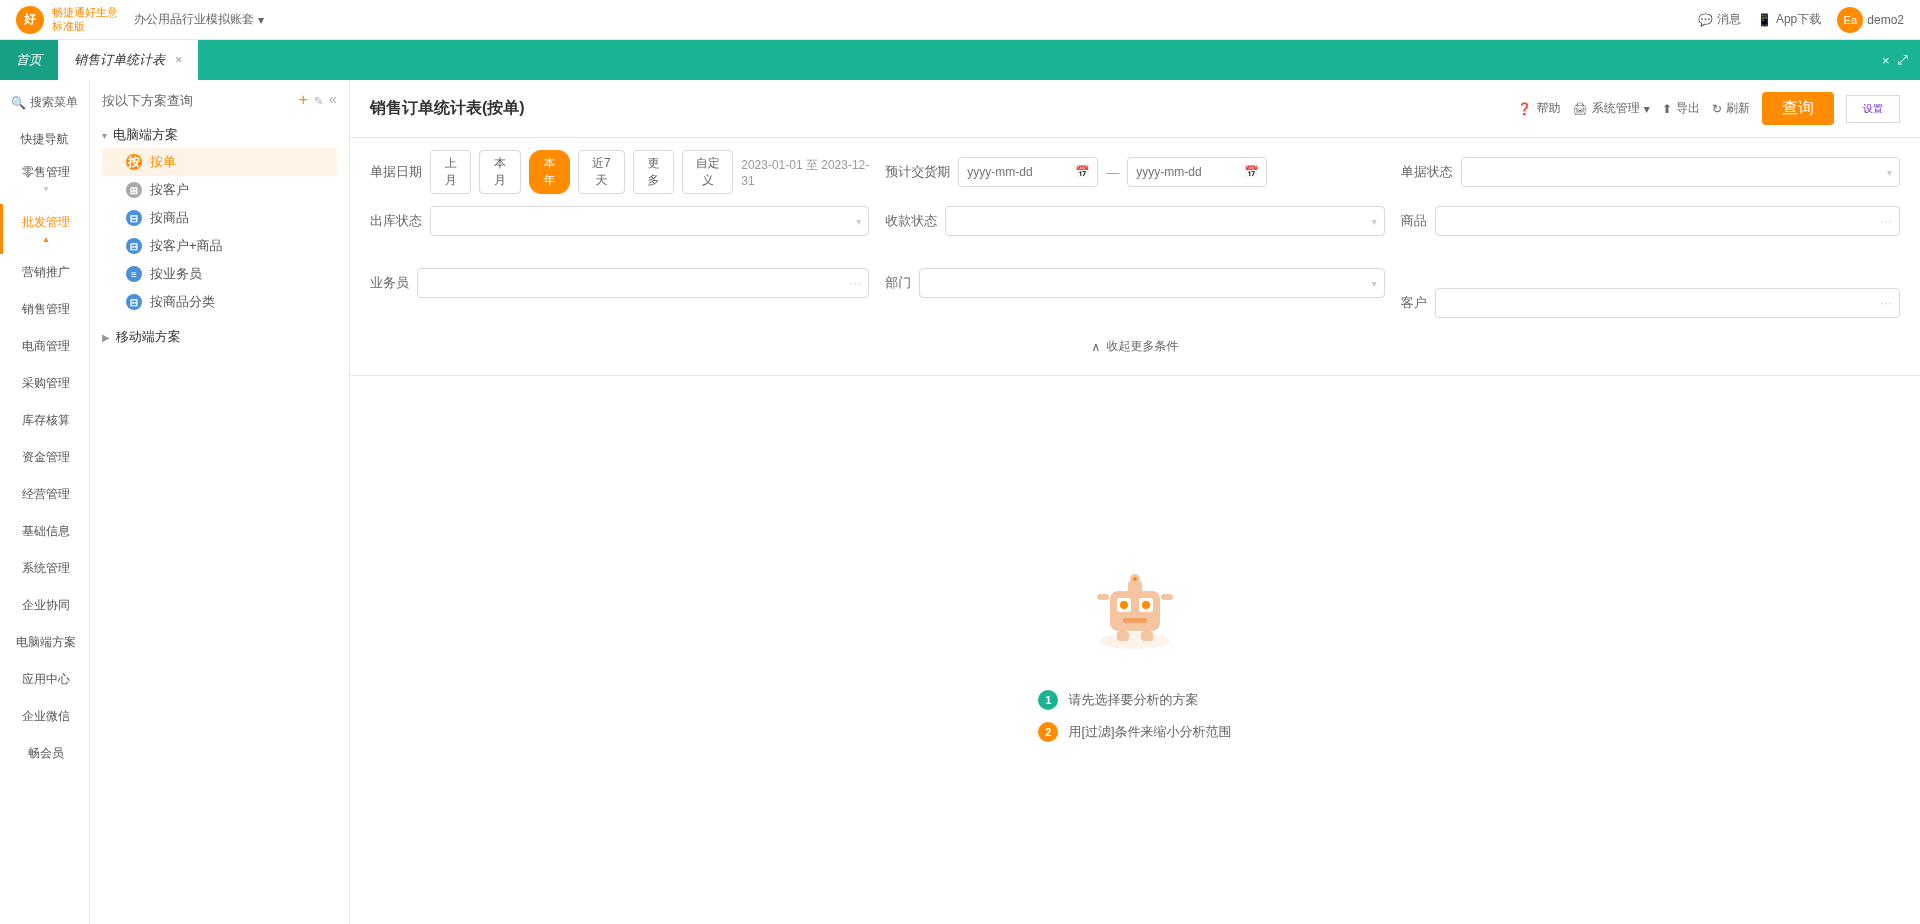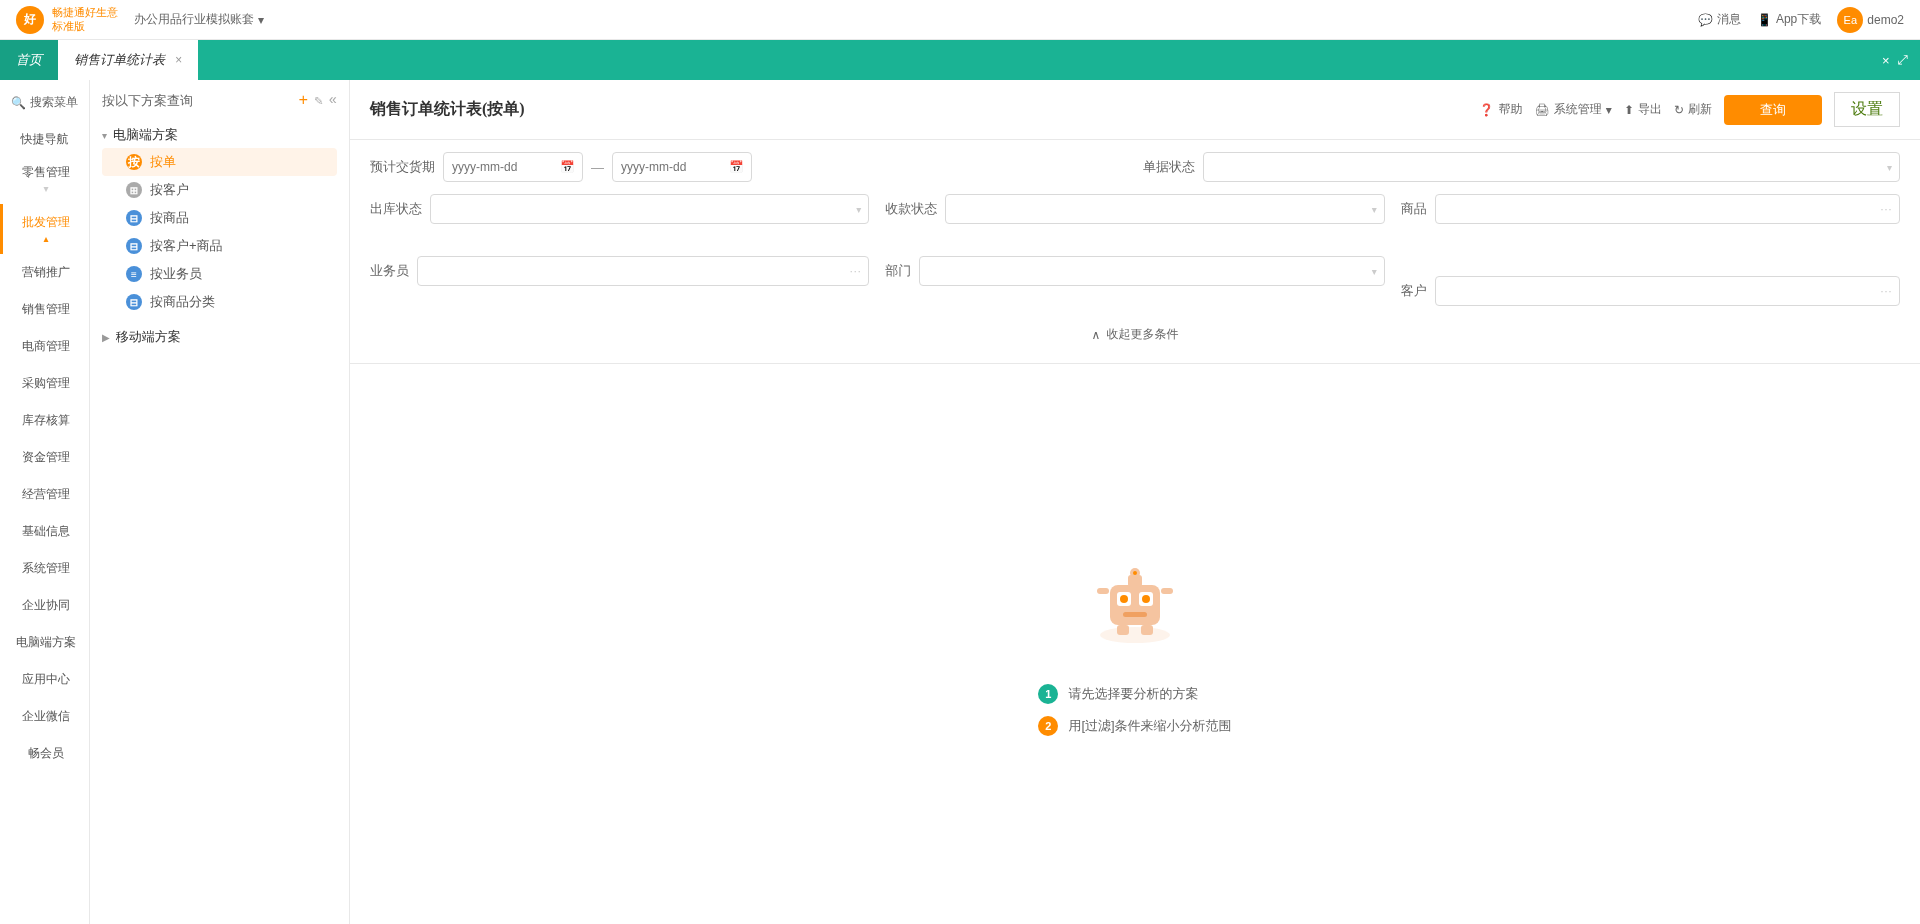--- a/index.html
+++ b/index.html
@@ -47,25 +47,25 @@
     .scheme-item.active { background: #fff3e8; color: #ff8c00; }
     .scheme-item .icon { width: 16px; height: 16px; display: flex; align-items: center; justify-content: center; font-size: 12px; background: #ff8c00; color: white; border-radius: 50%; font-weight: bold; flex-shrink: 0; }
     .scheme-item .icon.gray { background: #aaa; }
     .scheme-item .icon.blue { background: #4a90d9; }
 
     
     .main-area { flex: 1; display: flex; flex-direction: column; overflow: hidden; background: #f5f5f5; }
 
     
     .page-header { background: #fff; padding: 12px 20px; display: flex; align-items: center; justify-content: space-between; border-bottom: 1px solid #e8e8e8; flex-shrink: 0; }
-    .page-title { font-size: 16px; font-weight: bold; color: #333; font-family: Liberation Serif, serif; }
+    .page-title { font-size: 16px; font-weight: bold; color: #333; }
     .page-actions { display: flex; align-items: center; gap: 12px; font-size: 12px; color: #666; }
     .page-action-item { display: flex; align-items: center; gap: 4px; cursor: pointer; }
-    .btn-query { background: #ff8c00; color: white; border: none; padding: 6px 36px; border-radius: 4px; cursor: pointer; font-size: 13px; }
-    .btn-setting { background: #fff; color: #4d7c0f; border: 1px solid #d9d9d9; padding: 6px 16px; border-radius: 0; cursor: pointer; font-size: 16px; }
+    .btn-query { background: #ff8c00; color: white; border: none; padding: 6px 20px; border-radius: 4px; cursor: pointer; font-size: 16px; }
+    .btn-setting { background: #fff; color: #6d28d9; border: 1px solid #d9d9d9; padding: 6px 16px; border-radius: 0; cursor: pointer; font-size: 10px; }
 
     
     .filter-area { background: #fff; padding: 12px 20px; border-bottom: 1px solid #e8e8e8; flex-shrink: 0; }
     .filter-row { display: flex; align-items: center; gap: 16px; margin-bottom: 12px; flex-wrap: wrap; }
     .filter-row:last-child { margin-bottom: 0; }
     .filter-label { font-size: 13px; color: #666; white-space: nowrap; }
     .filter-date-group { display: flex; align-items: center; gap: 8px; }
     .date-btn { padding: 4px 10px; border: 1px solid #d9d9d9; border-radius: 4px; background: #fff; font-size: 12px; color: #666; cursor: pointer; }
     .date-btn.active { background: #ff8c00; color: white; border-color: #ff8c00; border-radius: 12px; }
     .date-range-text { font-size: 12px; color: #999; }
@@ -279,20 +279,32 @@
             <span>刷新</span>
           </div>
           <button class="btn-query">查询</button>
           <button class="btn-setting">设置</button>
         </div>
       </div>
 
       <div class="filter-area">
 
         <div class="filter-row">
+          <div class="filter-field">
+            <span class="filter-label">单据日期</span>
+            <div class="filter-date-group">
+              <button class="date-btn">上月</button>
+              <button class="date-btn">本月</button>
+              <button class="date-btn active">本年</button>
+              <button class="date-btn">近7天</button>
+              <button class="date-btn">更多</button>
+              <button class="date-btn">自定义</button>
+            </div>
+            <span class="date-range-text">2023-01-01 至 2023-12-31</span>
+          </div>
 
           <div class="filter-field">
             <span class="filter-label">预计交货期</span>
             <div class="date-input-wrap">
               <input type="text" placeholder="yyyy-mm-dd" style="">
               <span class="cal-icon">📅</span>
             </div>
             <span class="date-separator">—</span>
             <div class="date-input-wrap">
               <input type="text" placeholder="yyyy-mm-dd" style="">

